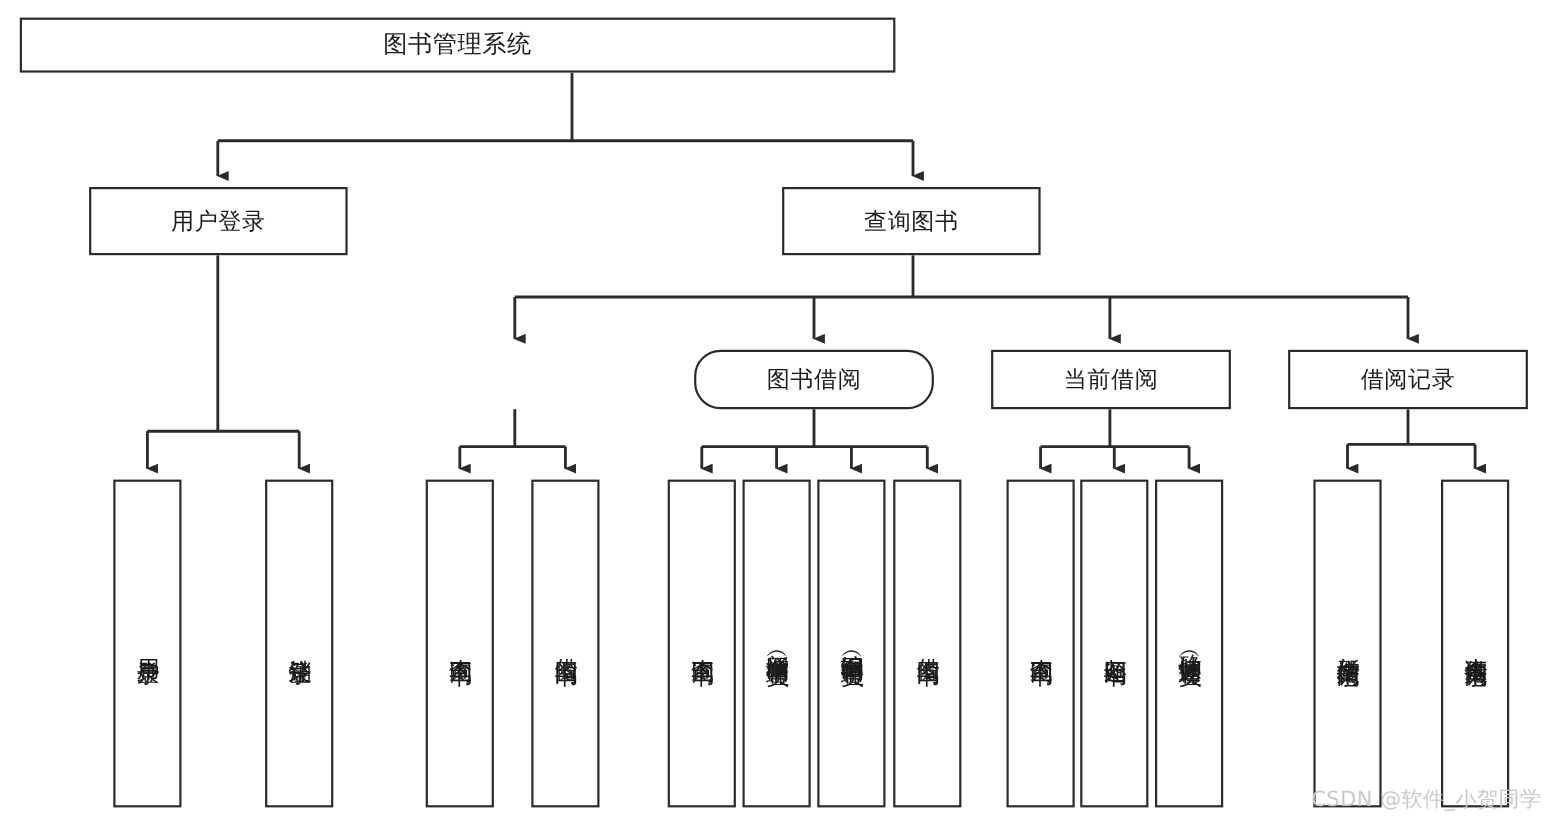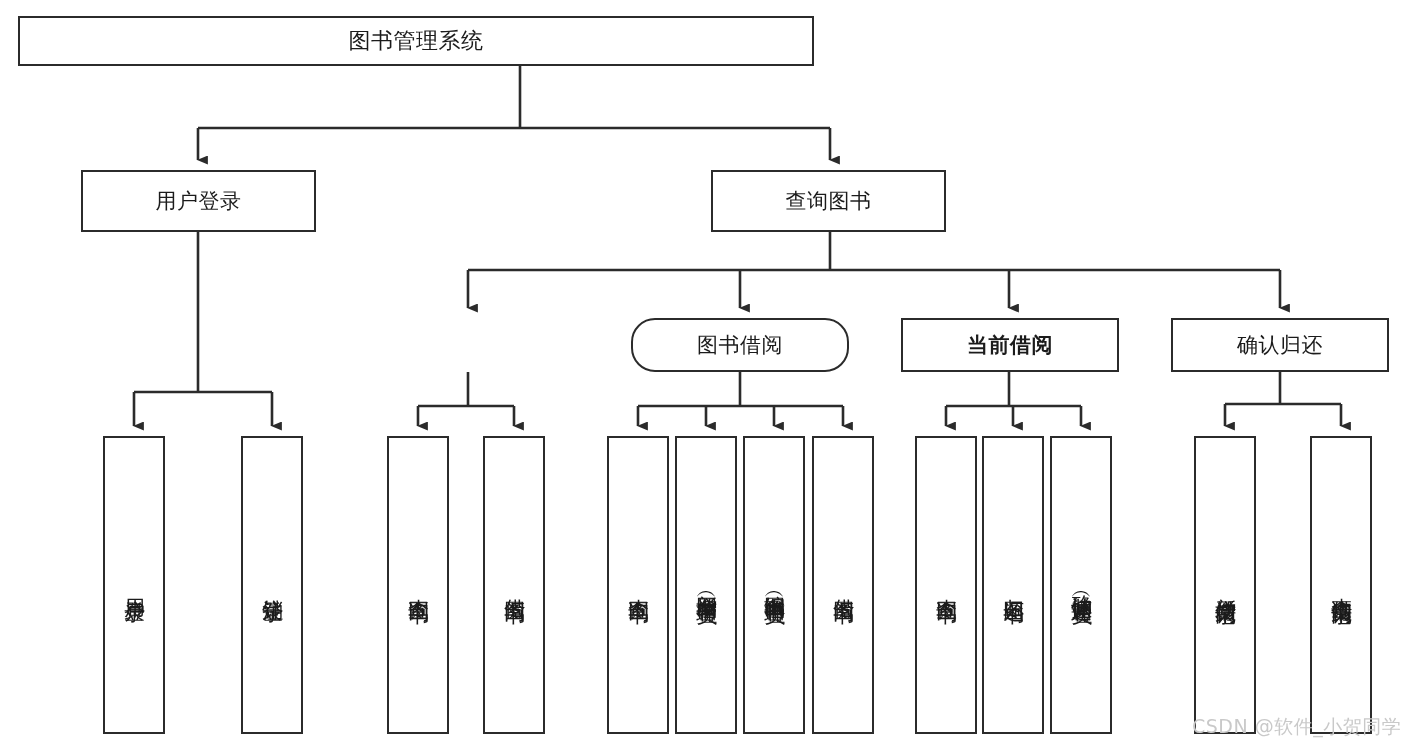--- a/index.html
+++ b/index.html
@@ -131,25 +131,25 @@
   <div class="node h" style="left:81px; top:170px; width:235px; height:62px;">
     <span class="label">用户登录</span>
   </div>
   <div class="node h" style="left:711px; top:170px; width:235px; height:62px;">
     <span class="label">查询图书</span>
   </div>
 
   <div class="node h" style="left:631px; top:318px; width:218px; height:54px;border-radius:24px;">
     <span class="label">图书借阅</span>
   </div>
-  <div class="node h" style="left:901px; top:318px; width:218px; height:54px;font-weight:bold;">
+  <div class="node h" style="left:901px; top:318px; width:218px; height:54px;">
     <span class="label">当前借阅</span>
   </div>
   <div class="node h" style="left:1171px; top:318px; width:218px; height:54px;">
-    <span class="label">确认归还</span>
+    <span class="label">借阅记录</span>
   </div>
 
   <div class="node v" style="left:103px; top:436px; width:62px; height:298px;">
     <span class="label">用户登录</span>
   </div>
   <div class="node v" style="left:241px; top:436px; width:62px; height:298px;">
     <span class="label">注销登录</span>
   </div>
 
   <div class="node v" style="left:387px; top:436px; width:62px; height:298px;">

